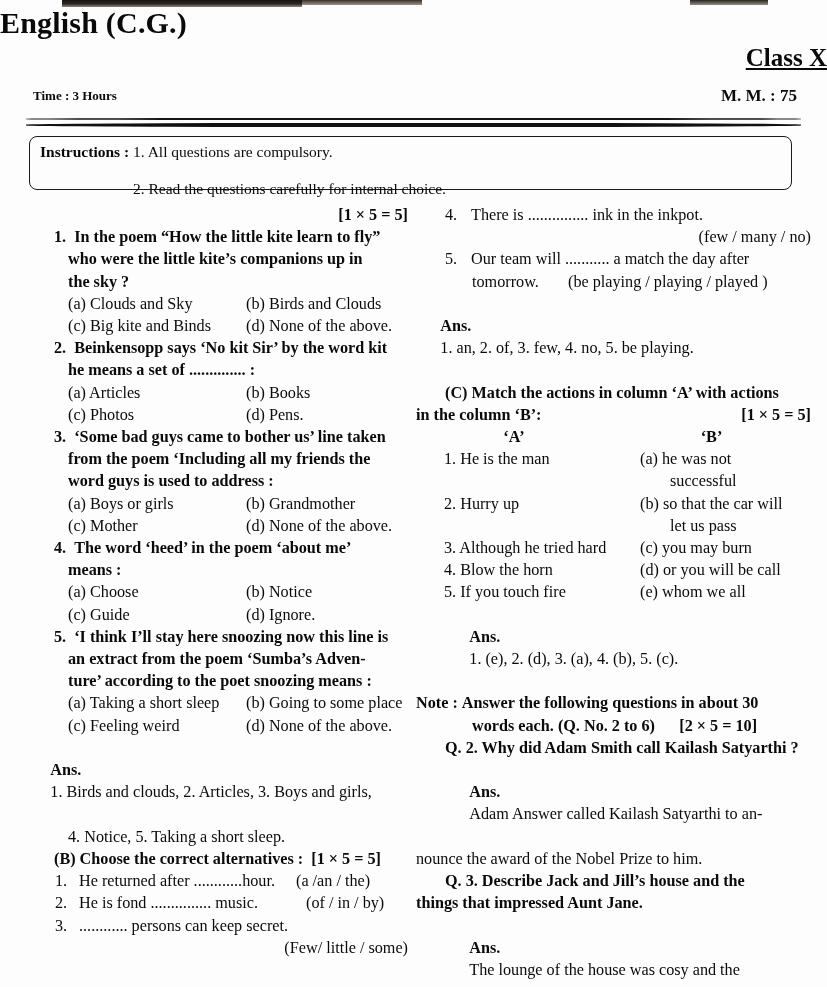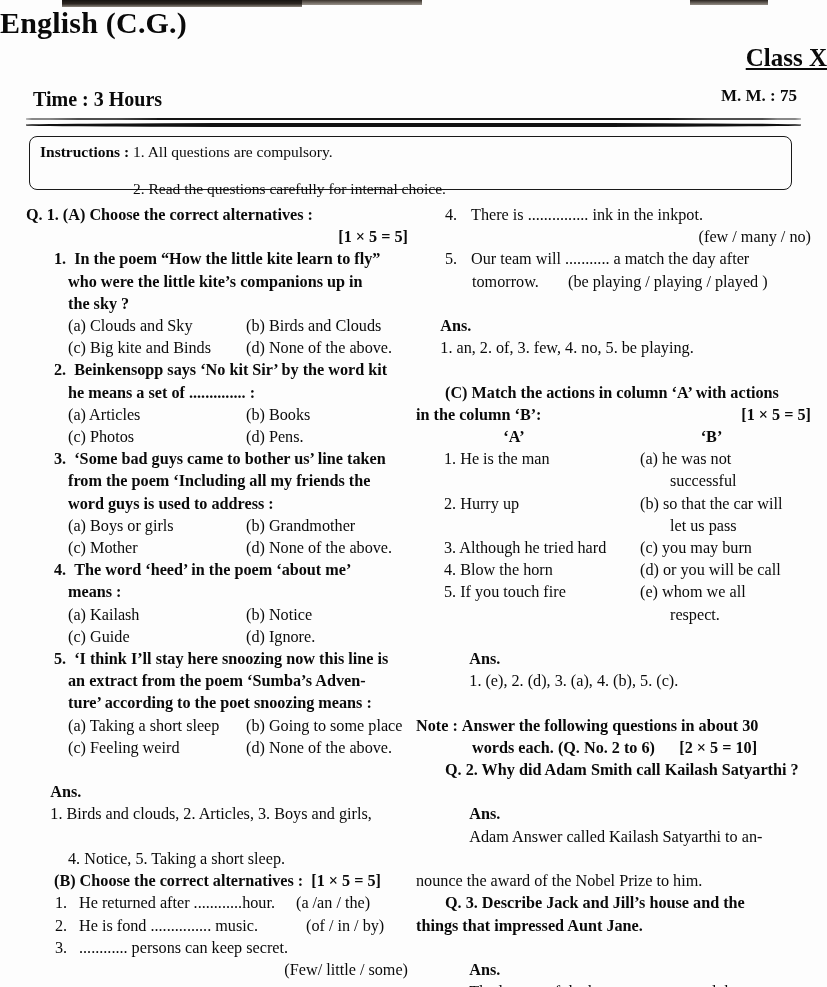--- a/index.html
+++ b/index.html
@@ -42,21 +42,21 @@
     position: absolute;
     top: 44px; left: 0; width: 827px;
     text-align: right;
     font-size: 25px;
     font-weight: bold;
     text-decoration: underline;
   }
   .time-label {
     position: absolute;
     top: 88px; left: 33px;
-    font-size: 20px;
+    font-size: 13px;
     font-weight: bold;
   }
   .mm-label {
     position: absolute;
     top: 86px; right: 30px;
     font-size: 17px;
     font-weight: bold;
   }
 
   
@@ -147,21 +147,20 @@
 
   <div class="instr-box"></div>
   <div class="instr-line1">
     <span class="lead">Instructions :</span>
     <span>1. All questions are compulsory.</span>
   </div>
   <div class="instr-line2">2. Read the questions carefully for internal choice.</div>
 
   <div class="col col-left">
 
-    <div class="ln b i0">Q. 1. (A) Choose the correct alternatives :</div>
     <div class="ln b right-al">[1 × 5 = 5]</div>
 
     <div>
       <div class="ln b i1"><span>1.</span>&nbsp;&nbsp;<span>In the poem “How the little kite learn to fly”</span></div>
       <div class="ln b i3">who were the little kite’s companions up in</div>
       <div class="ln b i3">the sky ?</div>
       <div class="opt-row i3">
         <span class="oL">(a) Clouds and Sky</span>
         <span class="oR">(b) Birds and Clouds</span>
       </div>
@@ -195,21 +194,21 @@
       <div class="opt-row i3">
         <span class="oL">(c) Mother</span>
         <span class="oR">(d) None of the above.</span>
       </div>
     </div>
 
     <div>
       <div class="ln b i1"><span>4.</span>&nbsp;&nbsp;<span>The word ‘heed’ in the poem ‘about me’</span></div>
       <div class="ln b i3">means :</div>
       <div class="opt-row i3">
-        <span class="oL">(a) Kailash</span>
+        <span class="oL">(a) Choose</span>
         <span class="oR">(b) Notice</span>
       </div>
       <div class="opt-row i3">
         <span class="oL">(c) Guide</span>
         <span class="oR">(d) Ignore.</span>
       </div>
     </div>
 
     <div>
       <div class="ln b i1"><span>5.</span>&nbsp;&nbsp;<span>‘I think I’ll stay here snoozing now this line is</span></div>
@@ -304,24 +303,20 @@
       <span class="mB">(c)  you may burn</span>
     </div>
     <div class="match-row i1">
       <span class="mA">4.  Blow the horn</span>
       <span class="mB">(d)  or you will be call</span>
     </div>
     <div class="match-row i1">
       <span class="mA">5.  If you touch fire</span>
       <span class="mB">(e)  whom we all</span>
     </div>
-    <div class="match-row i1">
-      <span class="mA"></span>
-      <span class="mB" style="padding-left:30px">respect.</span>
-    </div>
 
     <div class="ln i2">
       <span class="b">Ans.</span>
       <span>1. (e), 2. (d), 3. (a), 4. (b), 5. (c).</span>
     </div>
 
     <div class="ln b i0"><span>Note :</span>&nbsp;<span>Answer the following questions in about 30</span></div>
     <div class="ln b i4"><span>words each. (Q. No. 2 to 6)</span>&nbsp;&nbsp;&nbsp;&nbsp;&nbsp;&nbsp;<span>[2 × 5 = 10]</span></div>
 
     <div class="ln b i2">Q. 2. Why did Adam Smith call Kailash Satyarthi ?</div>

